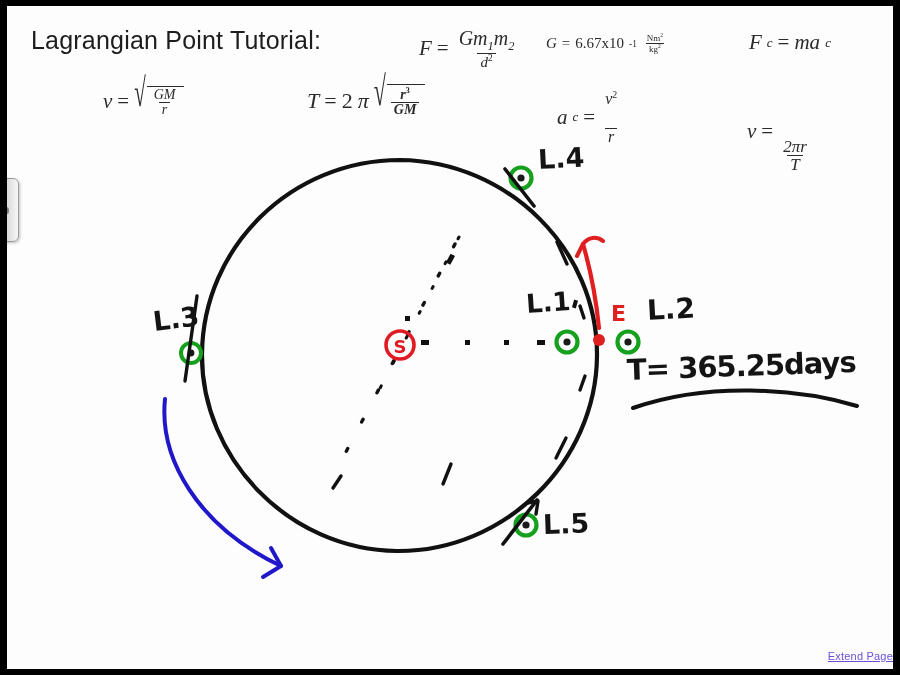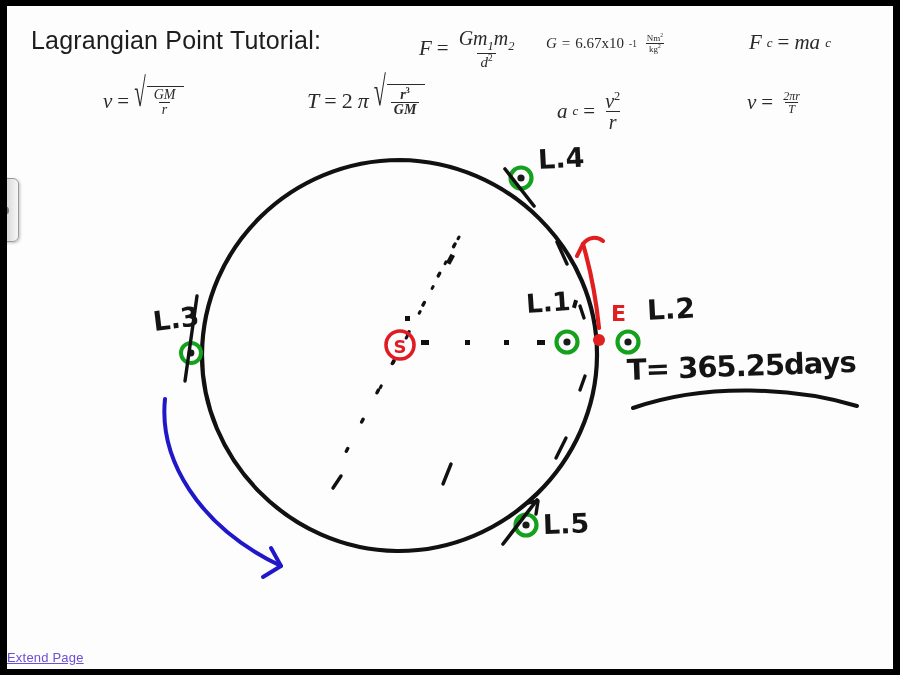--- a/index.html
+++ b/index.html
@@ -108,22 +108,22 @@
     left: 9px; top: 28px;
     width: 4px; height: 7px;
     border-radius: 50%;
     background: #7d7d7d;
   }
 
   
   #extend-page {
     position: absolute;
     left: 0; right: 0; top: 644px;
-    text-align: left;
-    font-size: 13px;
+    text-align: right;
+    font-size: 11px;
     color: #6b4fd8;
     text-decoration: underline;
     font-family: "Liberation Sans", sans-serif;
     letter-spacing: .2px;
   }
 </style>
 </head>
 <body>
 
 <div id="screen">
@@ -206,32 +206,32 @@
             </span>
           </span>
         </span>
       </div>
 
       <div class="formula" style="left:550px; top:84px; font-size:21px;">
         <span class="fml">
           <span class="var">a</span>
             <span class="sub">c</span>
           <span>=</span>
-          <span class="frac" style="font-size:20px;">
+          <span class="frac" style="font-size:16px;gap:20px;">
             <span class="num"><span class="var">v</span><span class="sup">2</span></span>
             <span class="den"><span class="var">r</span></span>
           </span>
         </span>
       </div>
 
       <div class="formula" style="left:740px; top:84px; font-size:21px;">
         <span class="fml">
           <span class="var">v</span>
           <span>=</span>
-          <span class="frac" style="font-size:12px;">
+          <span class="frac" style="font-size:17px;margin-top:48px;">
             <span class="num"><span class="var">2πr</span></span>
             <span class="den"><span class="var">T</span></span>
           </span>
         </span>
       </div>
 
       <svg id="diagram" viewBox="0 0 886 663">
 
         <path d="M 393 154
                  C 285 154, 196 240, 195 348

